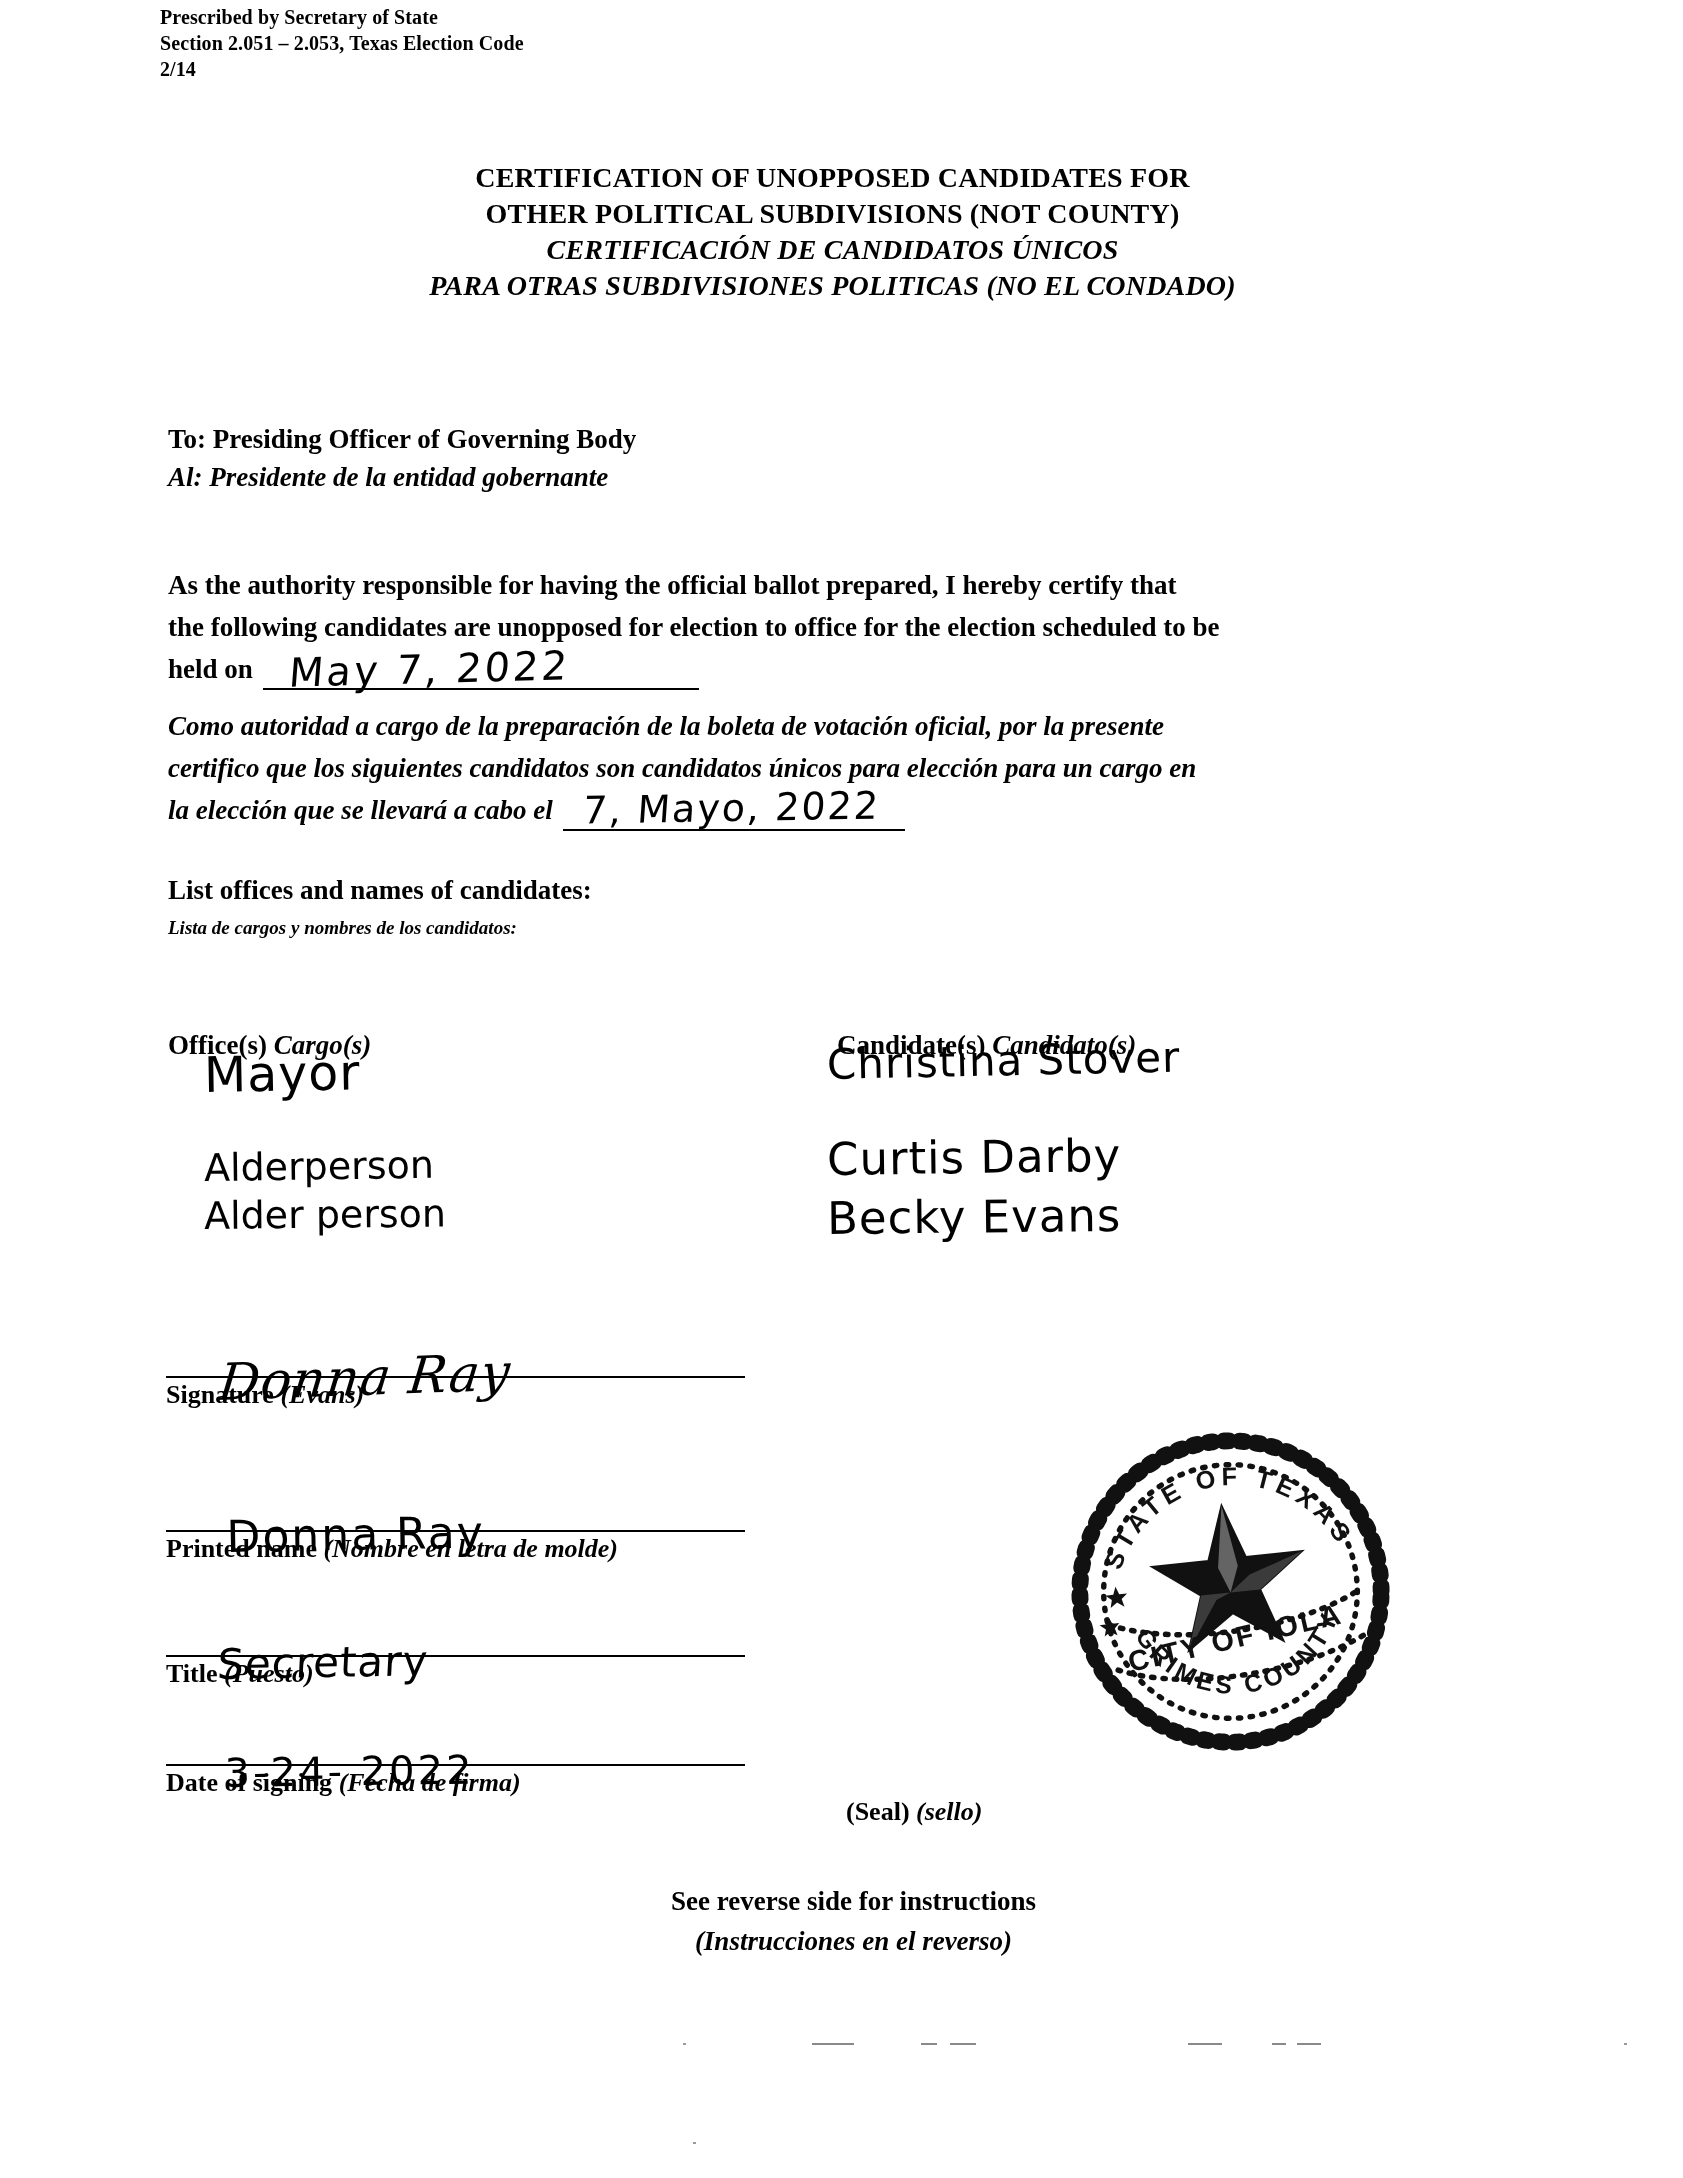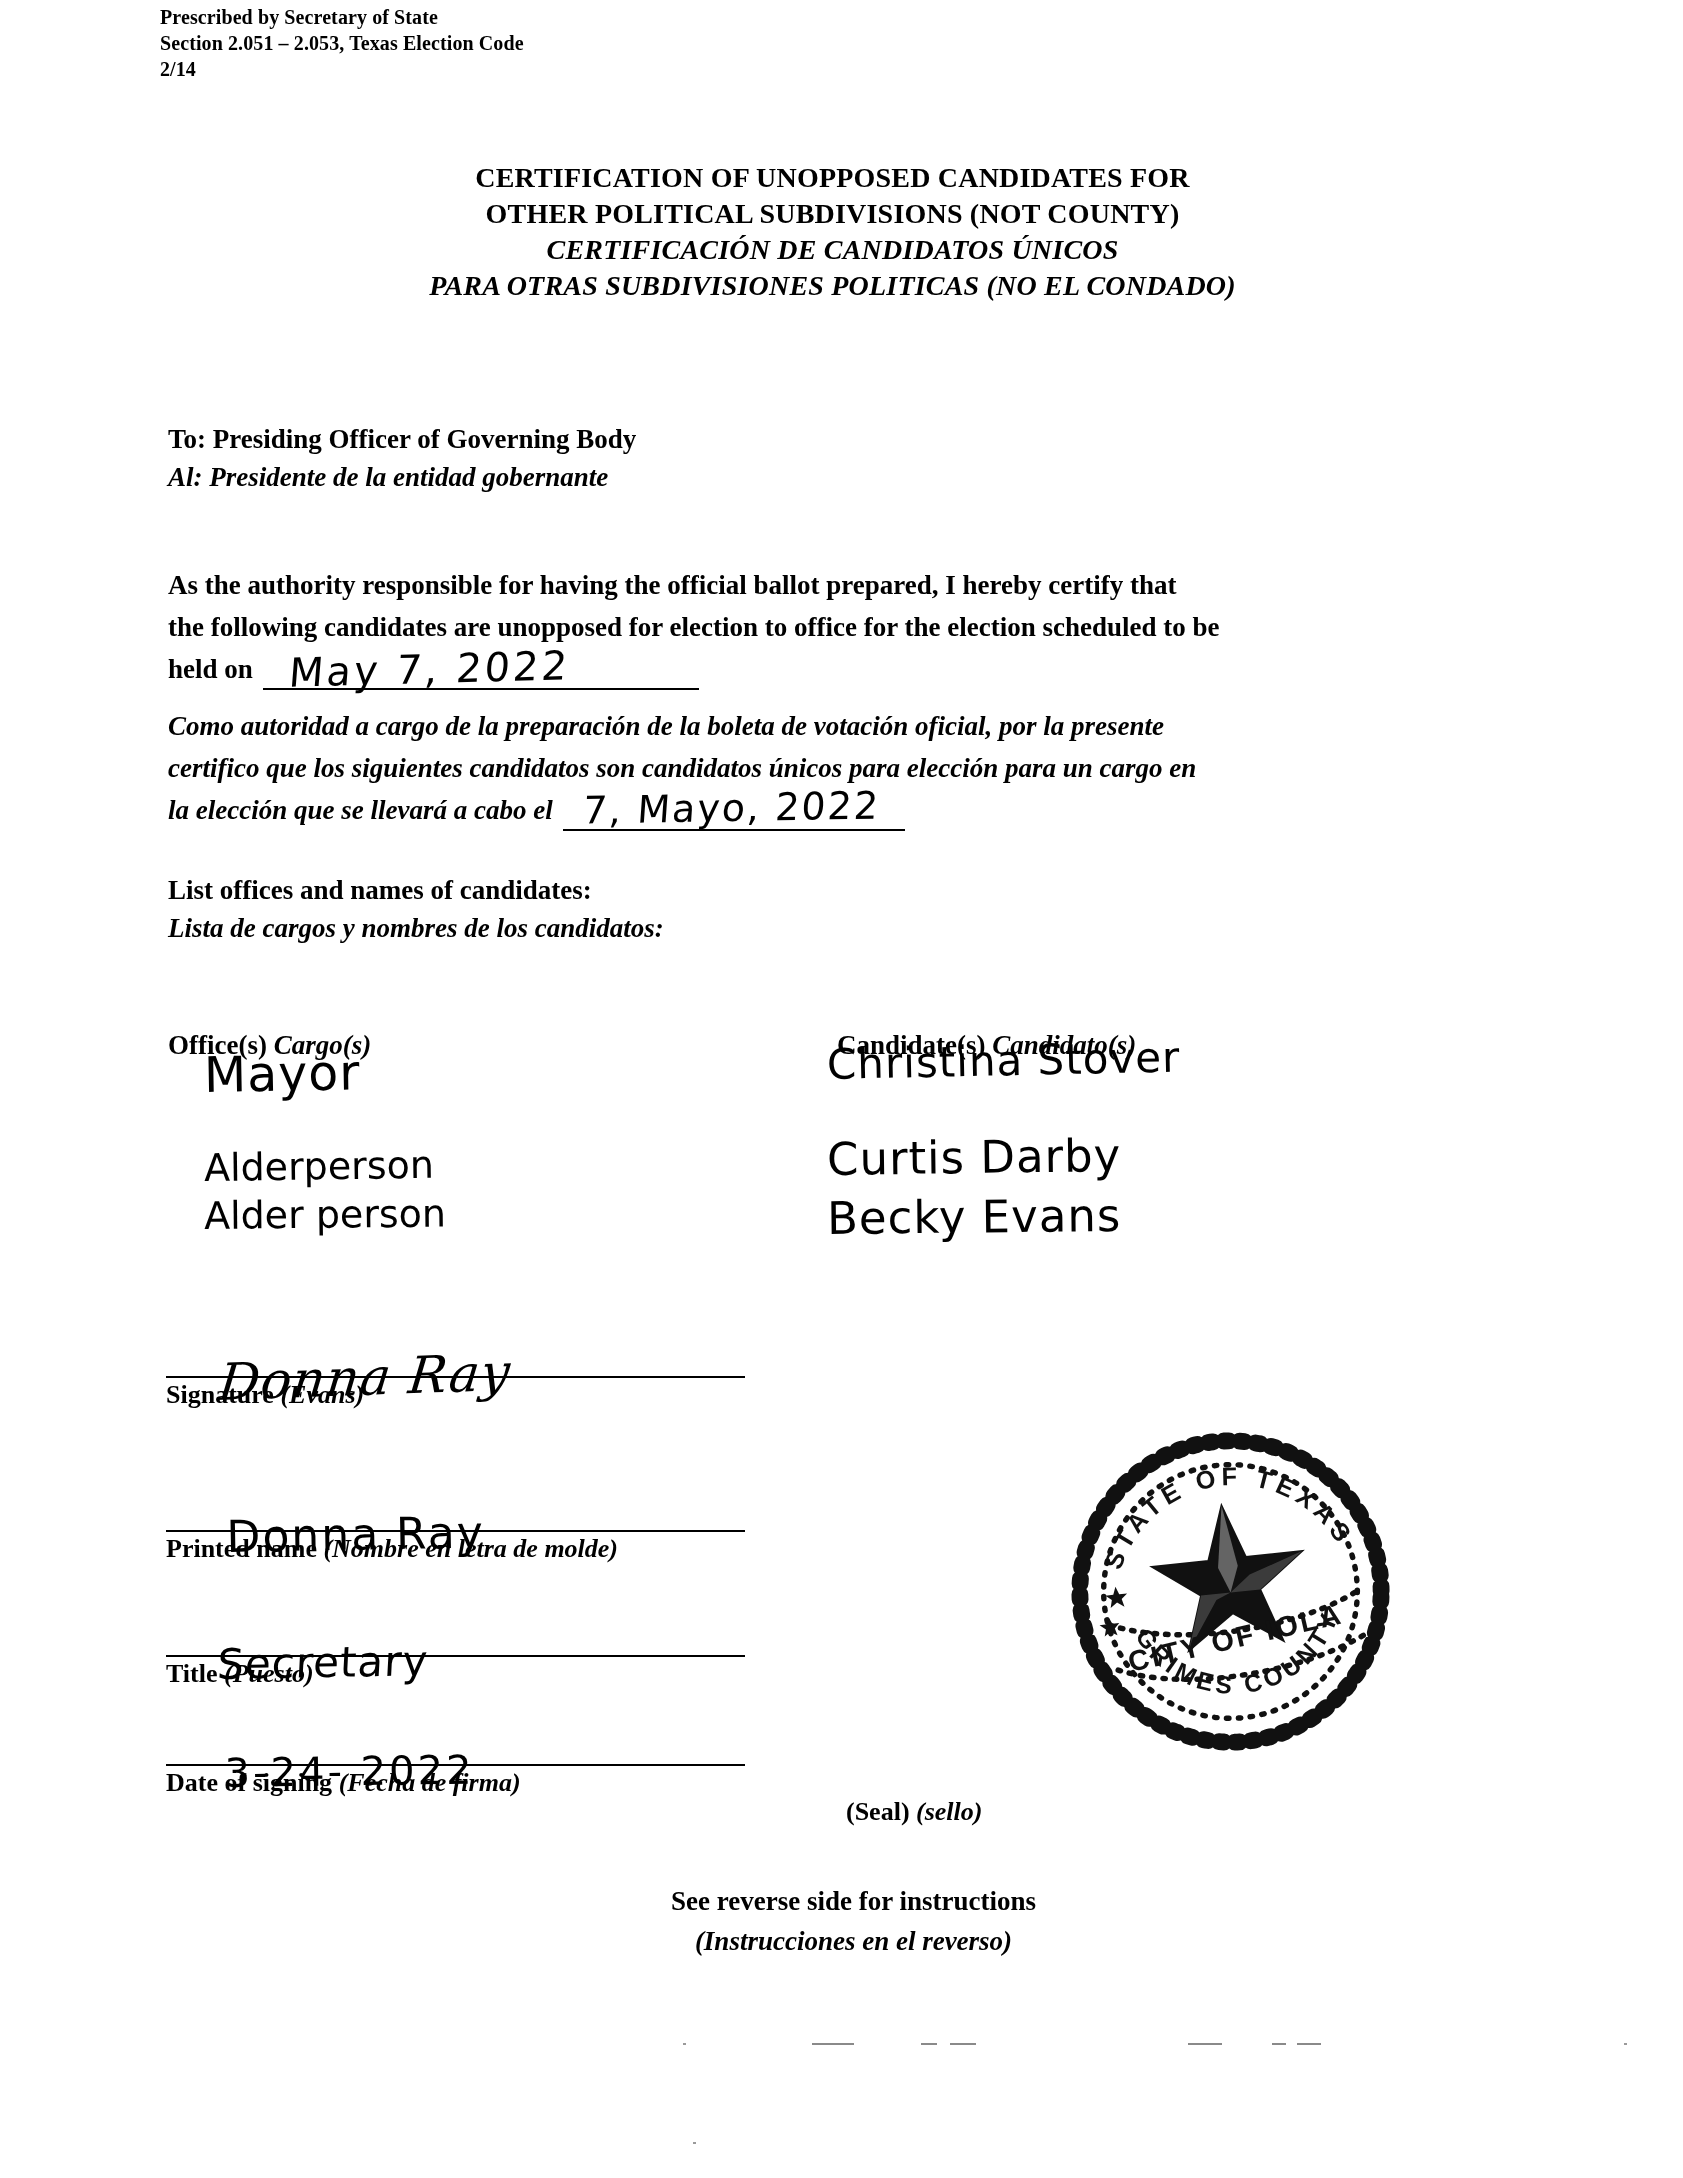--- a/index.html
+++ b/index.html
@@ -135,21 +135,21 @@
   }
 
   
   #list-instruction {
     position: absolute;
     left: 168px;
     top: 871px;
     line-height: 38px;
   }
   #list-instruction .en { font-size: 27px; font-weight: bold; }
-  #list-instruction .es { font-size: 27px; font-weight: bold; font-style: italic; }
+  #list-instruction .es { font-size: 19px; font-weight: bold; font-style: italic; }
 
   
   #offices-col-header {
     position: absolute;
     left: 168px;
     top: 1030px;
     font-size: 27px;
     font-weight: bold;
     white-space: nowrap;
   }

